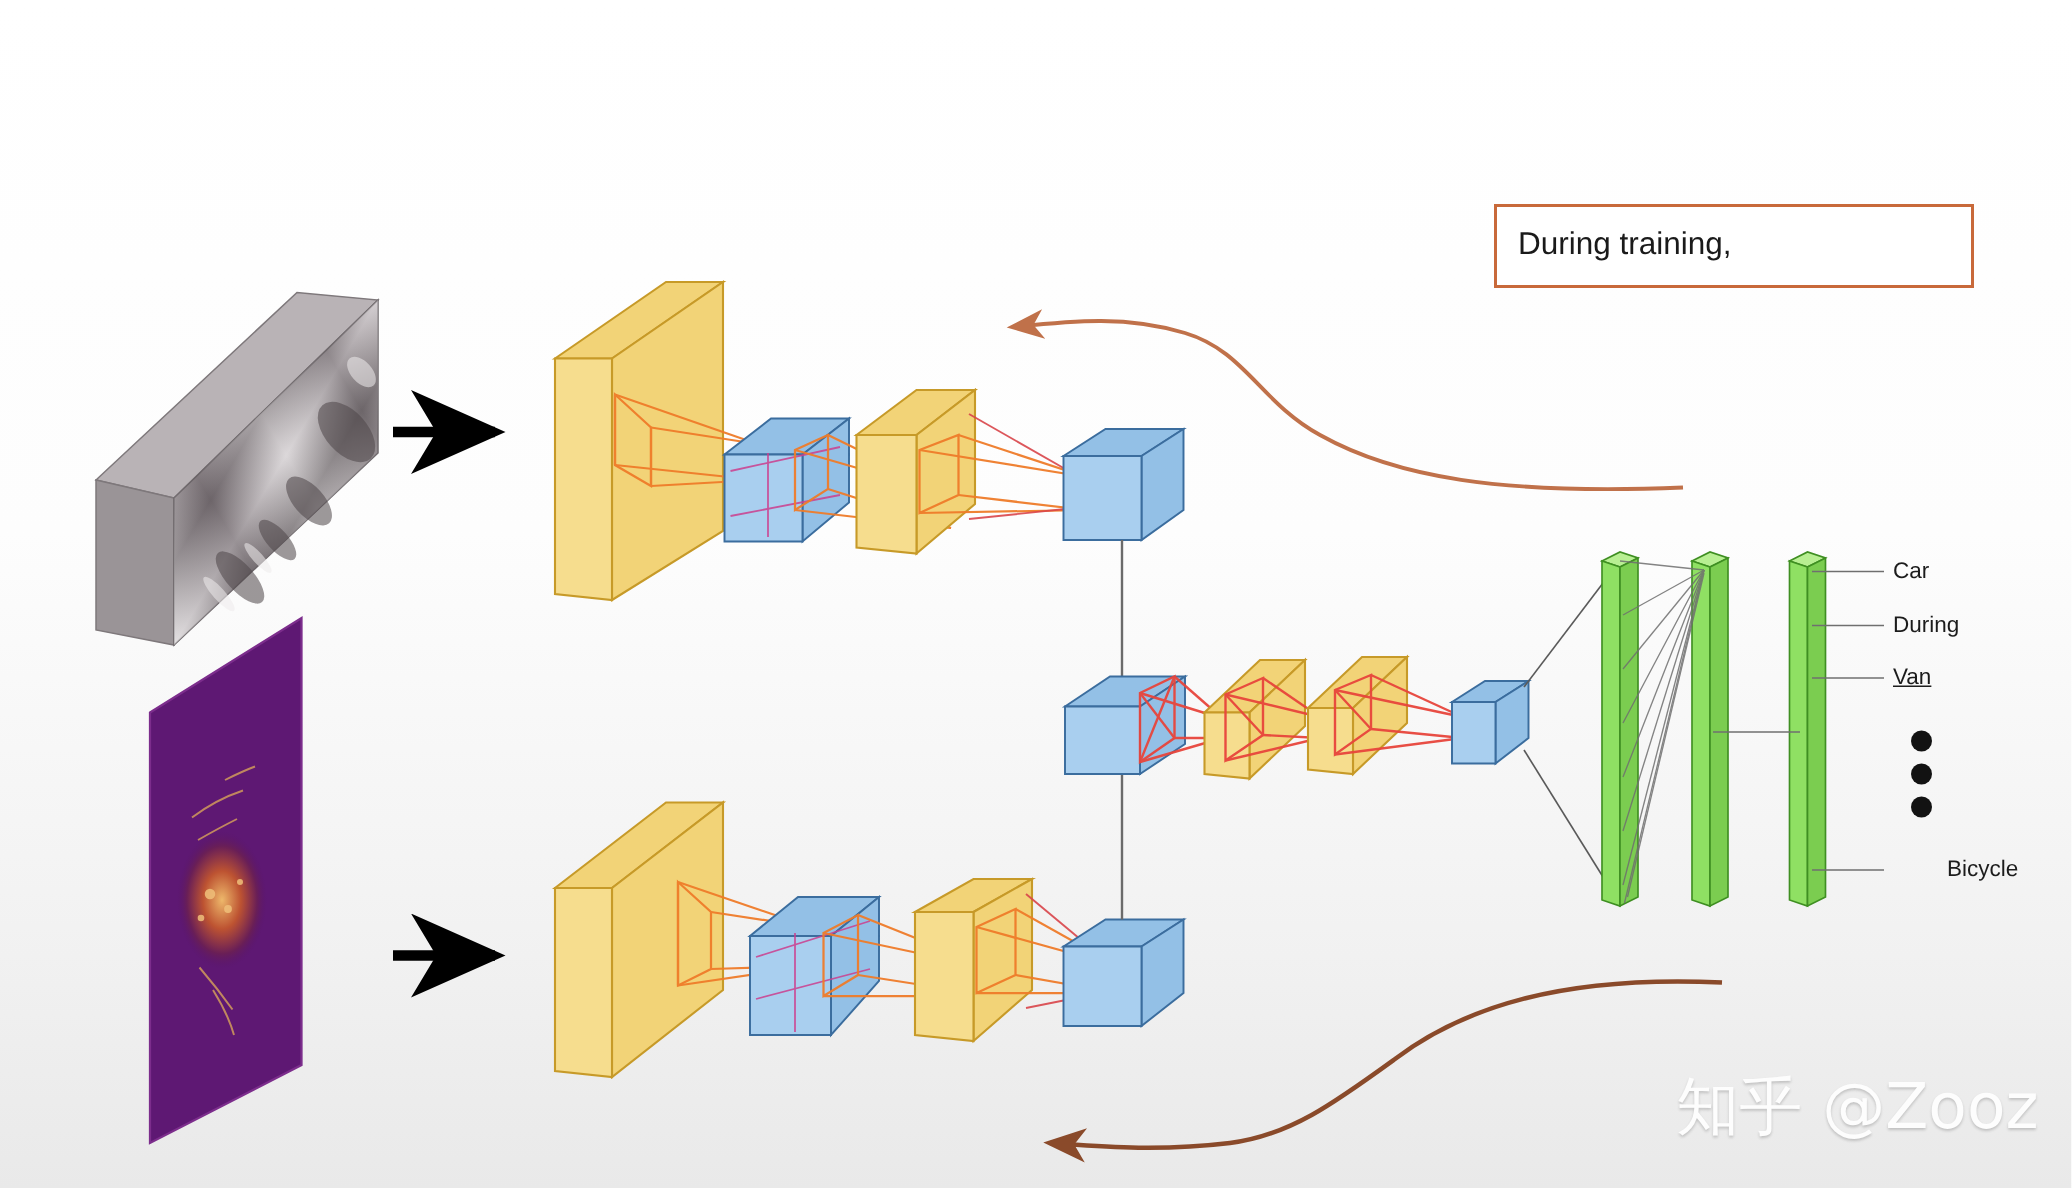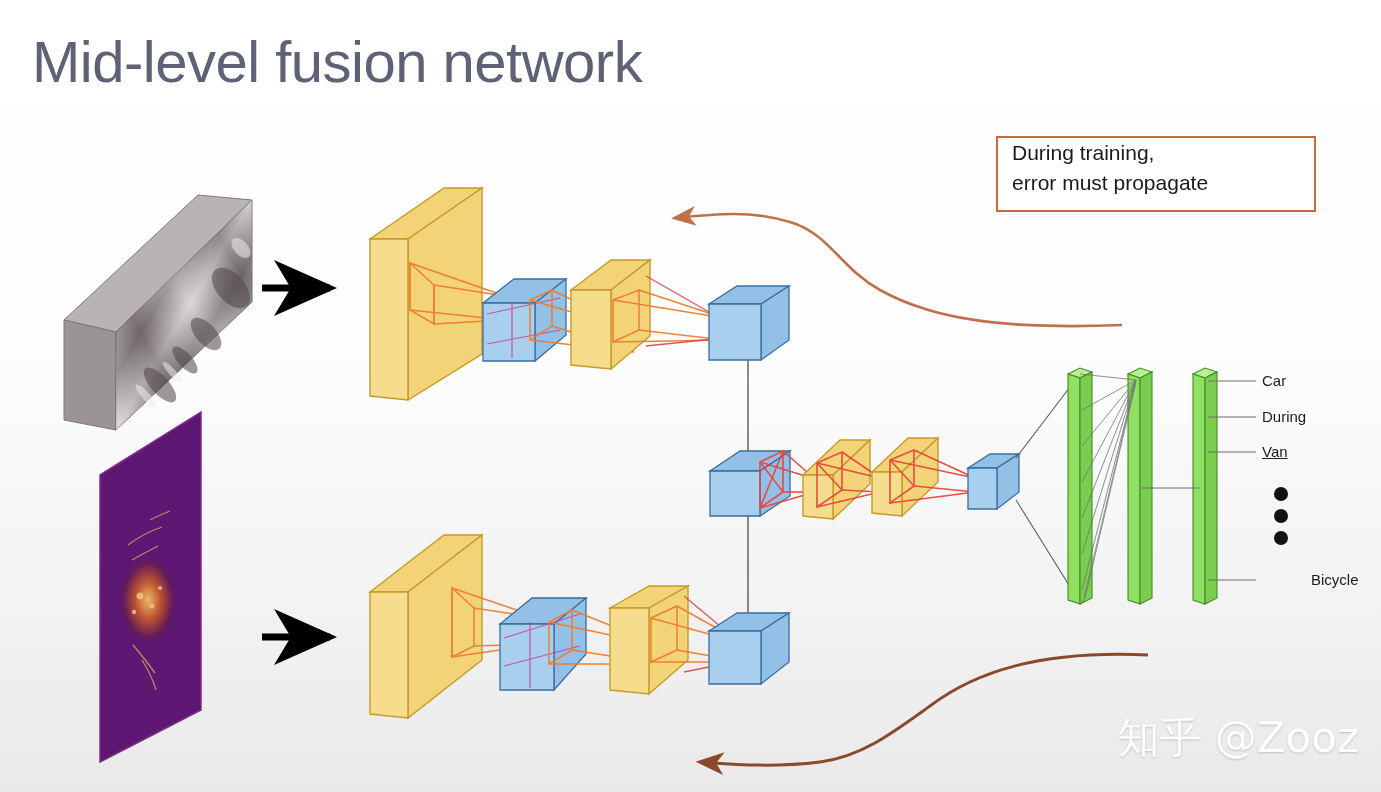--- a/index.html
+++ b/index.html
@@ -23,21 +23,21 @@
     font-weight: 400;
     color: #5d6276;
     letter-spacing: -0.5px;
     white-space: nowrap;
   }
   #annotation {
     position: absolute;
     left: 996px;
     top: 136px;
     width: 320px;
-    padding: 0 14px 12px 14px;
+    padding: 10px 14px 12px 14px;
     border: 2px solid #c8693a;
     background: #ffffff;
     color: #1a1a1a;
     font-size: 21px;
     line-height: 1.42;
   }
   #annotation div { white-space: nowrap; }
   #diagram {
     position: absolute;
     left: 0; top: 0;
@@ -61,21 +61,20 @@
     text-shadow: 0 1px 2px rgba(150,150,150,0.55);
     white-space: nowrap;
     font-family: "DejaVu Sans", sans-serif;
   }
 </style>
 </head>
 <body>
 
 <div id="slide">
 
-  <div id="title">Mid-level fusion network</div>
 
   <svg id="diagram" viewBox="0 0 1381 792" xmlns="http://www.w3.org/2000/svg">
     <defs>
       <linearGradient id="gray-img" x1="0" y1="0" x2="1" y2="1">
         <stop offset="0%" stop-color="#cfc9cc"></stop>
         <stop offset="14%" stop-color="#8d8589"></stop>
         <stop offset="25%" stop-color="#bdb6b9"></stop>
         <stop offset="38%" stop-color="#7c7478"></stop>
         <stop offset="50%" stop-color="#c9c3c6"></stop>
         <stop offset="62%" stop-color="#6e676a"></stop>
@@ -368,22 +367,21 @@
     </g>
 
     <path d="M1122,325 C1000,330 930,318 880,290 C840,268 830,234 790,222 C750,210 715,214 675,218" fill="none" stroke="#c0714a" stroke-width="2.6" marker-end="url(#arrowOrange)"></path>
 
     <path d="M1148,655 C1040,650 975,672 930,706 C890,735 860,757 820,762 C770,768 730,764 700,762" fill="none" stroke="#8a4a2a" stroke-width="3" marker-end="url(#arrowBrown)"></path>
   </svg>
 
   <div class="cls-label" style="left:1262px; top:372px;">Car</div>
   <div class="cls-label" style="left:1262px; top:408px;">During</div>
   <div class="cls-label" style="left:1262px; top:443px;text-decoration:underline;">Van</div>
-  <div class="cls-label" style="left:1298px; top:571px;margin-left:13px;">Bicycle</div>
+  <div class="cls-label" style="left:1298px; top:571px;">Bicycle</div>
 
   <div id="annotation">
     <div>During training,</div>
-    <div>error must propagate</div>
   </div>
 
   <div id="watermark">知乎 @Zooz</div>
 
 </div>
 
 </body></html>

